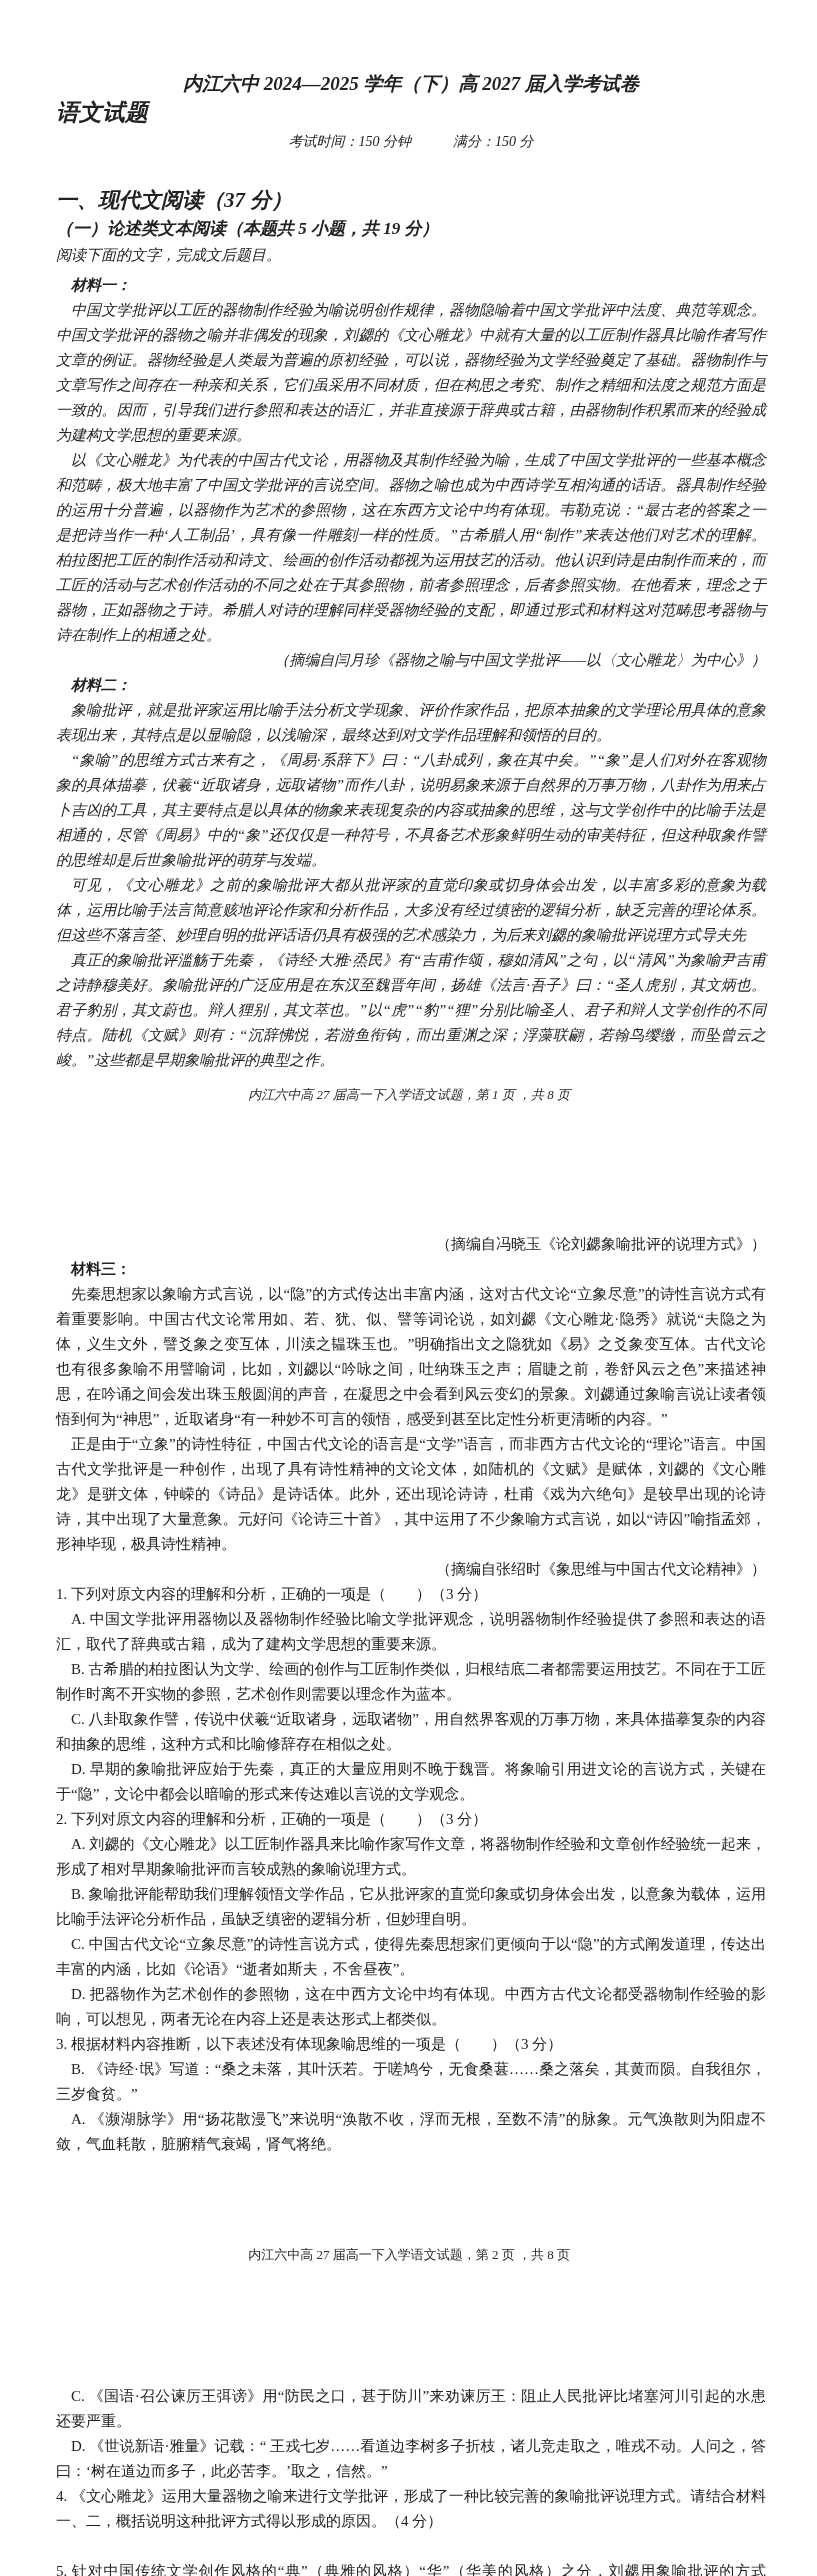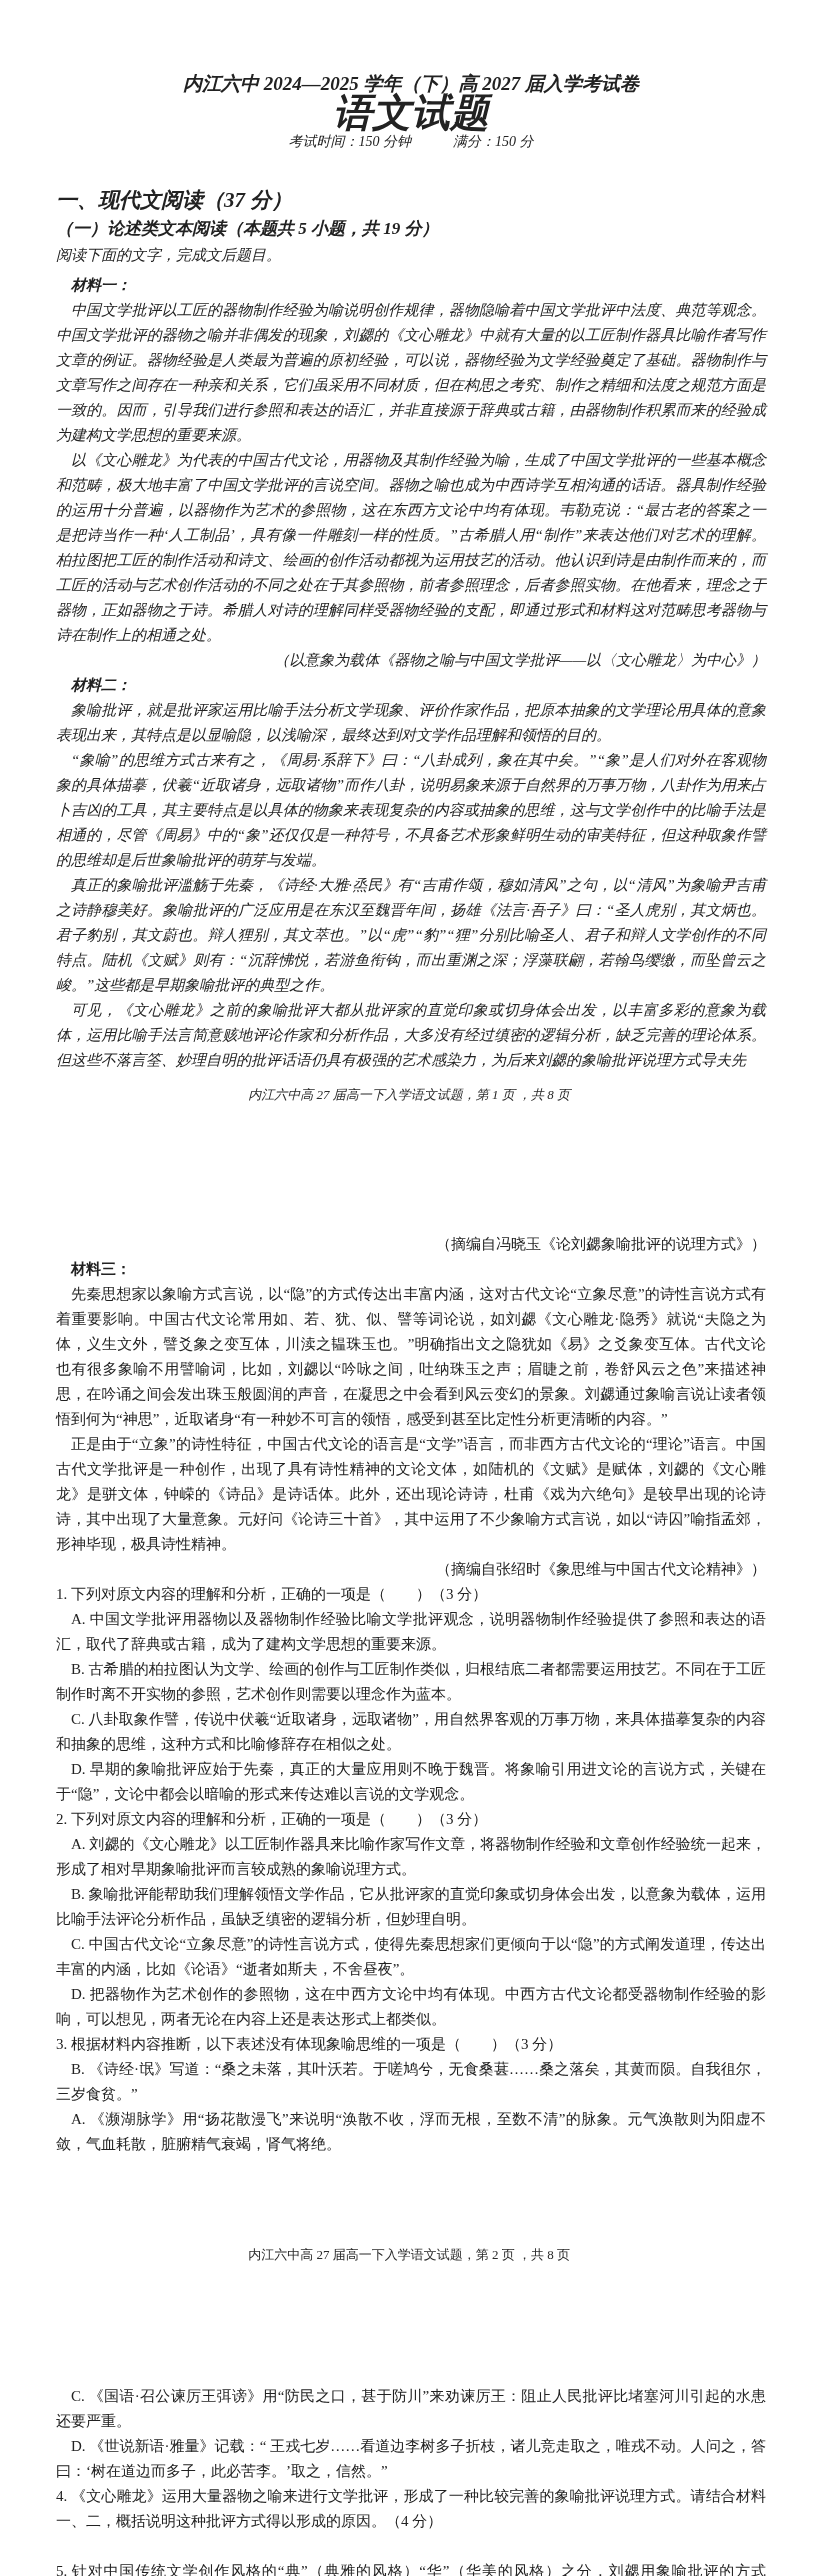--- a/index.html
+++ b/index.html
@@ -10,21 +10,21 @@
     color:#222222;
     font-size:15px;
     line-height:25px;
     background:#ffffff;
   }
   .page { position:relative; box-sizing:border-box; padding-left:56px; padding-right:52px; overflow:hidden; }
   .page-1 { height:1180px; padding-top:71px;font-style:italic; }
   .page-2 { height:1149px; padding-top:52px; }
   .page-3 { height:1140px; padding-top:55px; }
   .school-line { font-size:19px; font-weight:bold; text-align:center; line-height:25px; }
-  .doc-title { font-size:39px; font-weight:bold; text-align:center; line-height:33px; }
+  .doc-title { font-size:23px; font-weight:bold; line-height:33px; }
   .exam-info { font-size:14px; text-align:center; line-height:25px; }
   .h-sec { font-size:21px; font-weight:bold; line-height:29px; margin-top:32px; }
   .h-part { font-size:17px; font-weight:bold; line-height:28px; }
   .plain { text-align:justify; }
   .para { text-indent:1em; text-align:justify; }
   .mat-label { font-weight:bold; text-indent:1em; }
   .mat-label-m1 { margin-top:5.2px; }
   .attr { text-align:right; }
   .stem { text-align:justify; }
   .stem-gap { margin-top:25px; }
@@ -46,27 +46,27 @@
     <div class="doc-title">语文试题</div>
     <div class="exam-info">考试时间：150 分钟　　　满分：150 分</div>
 
     <div class="h-sec">一、现代文阅读（37 分）</div>
     <div class="h-part">（一）论述类文本阅读（本题共 5 小题，共 19 分）</div>
     <div class="plain">阅读下面的文字，完成文后题目。</div>
 
     <div class="mat-label mat-label-m1">材料一：</div>
     <div class="para">中国文学批评以工匠的器物制作经验为喻说明创作规律，器物隐喻着中国文学批评中法度、典范等观念。中国文学批评的器物之喻并非偶发的现象，刘勰的《文心雕龙》中就有大量的以工匠制作器具比喻作者写作文章的例证。器物经验是人类最为普遍的原初经验，可以说，器物经验为文学经验奠定了基础。器物制作与文章写作之间存在一种亲和关系，它们虽采用不同材质，但在构思之考究、制作之精细和法度之规范方面是一致的。因而，引导我们进行参照和表达的语汇，并非直接源于辞典或古籍，由器物制作积累而来的经验成为建构文学思想的重要来源。</div>
     <div class="para">以《文心雕龙》为代表的中国古代文论，用器物及其制作经验为喻，生成了中国文学批评的一些基本概念和范畴，极大地丰富了中国文学批评的言说空间。器物之喻也成为中西诗学互相沟通的话语。器具制作经验的运用十分普遍，以器物作为艺术的参照物，这在东西方文论中均有体现。韦勒克说：“最古老的答案之一是把诗当作一种‘人工制品’，具有像一件雕刻一样的性质。”古希腊人用“制作”来表达他们对艺术的理解。柏拉图把工匠的制作活动和诗文、绘画的创作活动都视为运用技艺的活动。他认识到诗是由制作而来的，而工匠的活动与艺术创作活动的不同之处在于其参照物，前者参照理念，后者参照实物。在他看来，理念之于器物，正如器物之于诗。希腊人对诗的理解同样受器物经验的支配，即通过形式和材料这对范畴思考器物与诗在制作上的相通之处。</div>
-    <div class="attr">（以意象为载体《器物之喻与中国文学批评——以〈文心雕龙〉为中心》）</div>
+    <div class="attr">（摘编自闫月珍《器物之喻与中国文学批评——以〈文心雕龙〉为中心》）</div>
 
     <div class="mat-label">材料二：</div>
     <div class="para">象喻批评，就是批评家运用比喻手法分析文学现象、评价作家作品，把原本抽象的文学理论用具体的意象表现出来，其特点是以显喻隐，以浅喻深，最终达到对文学作品理解和领悟的目的。</div>
     <div class="para">“象喻”的思维方式古来有之，《周易·系辞下》曰：“八卦成列，象在其中矣。”“象”是人们对外在客观物象的具体描摹，伏羲“近取诸身，远取诸物”而作八卦，说明易象来源于自然界的万事万物，八卦作为用来占卜吉凶的工具，其主要特点是以具体的物象来表现复杂的内容或抽象的思维，这与文学创作中的比喻手法是相通的，尽管《周易》中的“象”还仅仅是一种符号，不具备艺术形象鲜明生动的审美特征，但这种取象作譬的思维却是后世象喻批评的萌芽与发端。</div>
+    <div class="para">可见，《文心雕龙》之前的象喻批评大都从批评家的直觉印象或切身体会出发，以丰富多彩的意象为载体，运用比喻手法言简意赅地评论作家和分析作品，大多没有经过缜密的逻辑分析，缺乏完善的理论体系。但这些不落言筌、妙理自明的批评话语仍具有极强的艺术感染力，为后来刘勰的象喻批评说理方式导夫先</div>
     <div class="para">真正的象喻批评滥觞于先秦，《诗经·大雅·烝民》有“吉甫作颂，穆如清风”之句，以“清风”为象喻尹吉甫之诗静穆美好。象喻批评的广泛应用是在东汉至魏晋年间，扬雄《法言·吾子》曰：“圣人虎别，其文炳也。君子豹别，其文蔚也。辩人狸别，其文萃也。”以“虎”“豹”“狸”分别比喻圣人、君子和辩人文学创作的不同特点。陆机《文赋》则有：“沉辞怫悦，若游鱼衔钩，而出重渊之深；浮藻联翩，若翰鸟缨缴，而坠曾云之峻。”这些都是早期象喻批评的典型之作。</div>
-    <div class="para">可见，《文心雕龙》之前的象喻批评大都从批评家的直觉印象或切身体会出发，以丰富多彩的意象为载体，运用比喻手法言简意赅地评论作家和分析作品，大多没有经过缜密的逻辑分析，缺乏完善的理论体系。但这些不落言筌、妙理自明的批评话语仍具有极强的艺术感染力，为后来刘勰的象喻批评说理方式导夫先</div>
 
     <div class="footer footer-1">内江六中高 27 届高一下入学语文试题，第 1 页 ，共 8 页</div>
   </div>
 
   <div class="page page-2">
     <div class="attr">（摘编自冯晓玉《论刘勰象喻批评的说理方式》）</div>
 
     <div class="mat-label">材料三：</div>
     <div class="para">先秦思想家以象喻方式言说，以“隐”的方式传达出丰富内涵，这对古代文论“立象尽意”的诗性言说方式有着重要影响。中国古代文论常用如、若、犹、似、譬等词论说，如刘勰《文心雕龙·隐秀》就说“夫隐之为体，义生文外，譬爻象之变互体，川渎之韫珠玉也。”明确指出文之隐犹如《易》之爻象变互体。古代文论也有很多象喻不用譬喻词，比如，刘勰以“吟咏之间，吐纳珠玉之声；眉睫之前，卷舒风云之色”来描述神思，在吟诵之间会发出珠玉般圆润的声音，在凝思之中会看到风云变幻的景象。刘勰通过象喻言说让读者领悟到何为“神思”，近取诸身“有一种妙不可言的领悟，感受到甚至比定性分析更清晰的内容。”</div>
     <div class="para">正是由于“立象”的诗性特征，中国古代文论的语言是“文学”语言，而非西方古代文论的“理论”语言。中国古代文学批评是一种创作，出现了具有诗性精神的文论文体，如陆机的《文赋》是赋体，刘勰的《文心雕龙》是骈文体，钟嵘的《诗品》是诗话体。此外，还出现论诗诗，杜甫《戏为六绝句》是较早出现的论诗诗，其中出现了大量意象。元好问《论诗三十首》，其中运用了不少象喻方式言说，如以“诗囚”喻指孟郊，形神毕现，极具诗性精神。</div>

